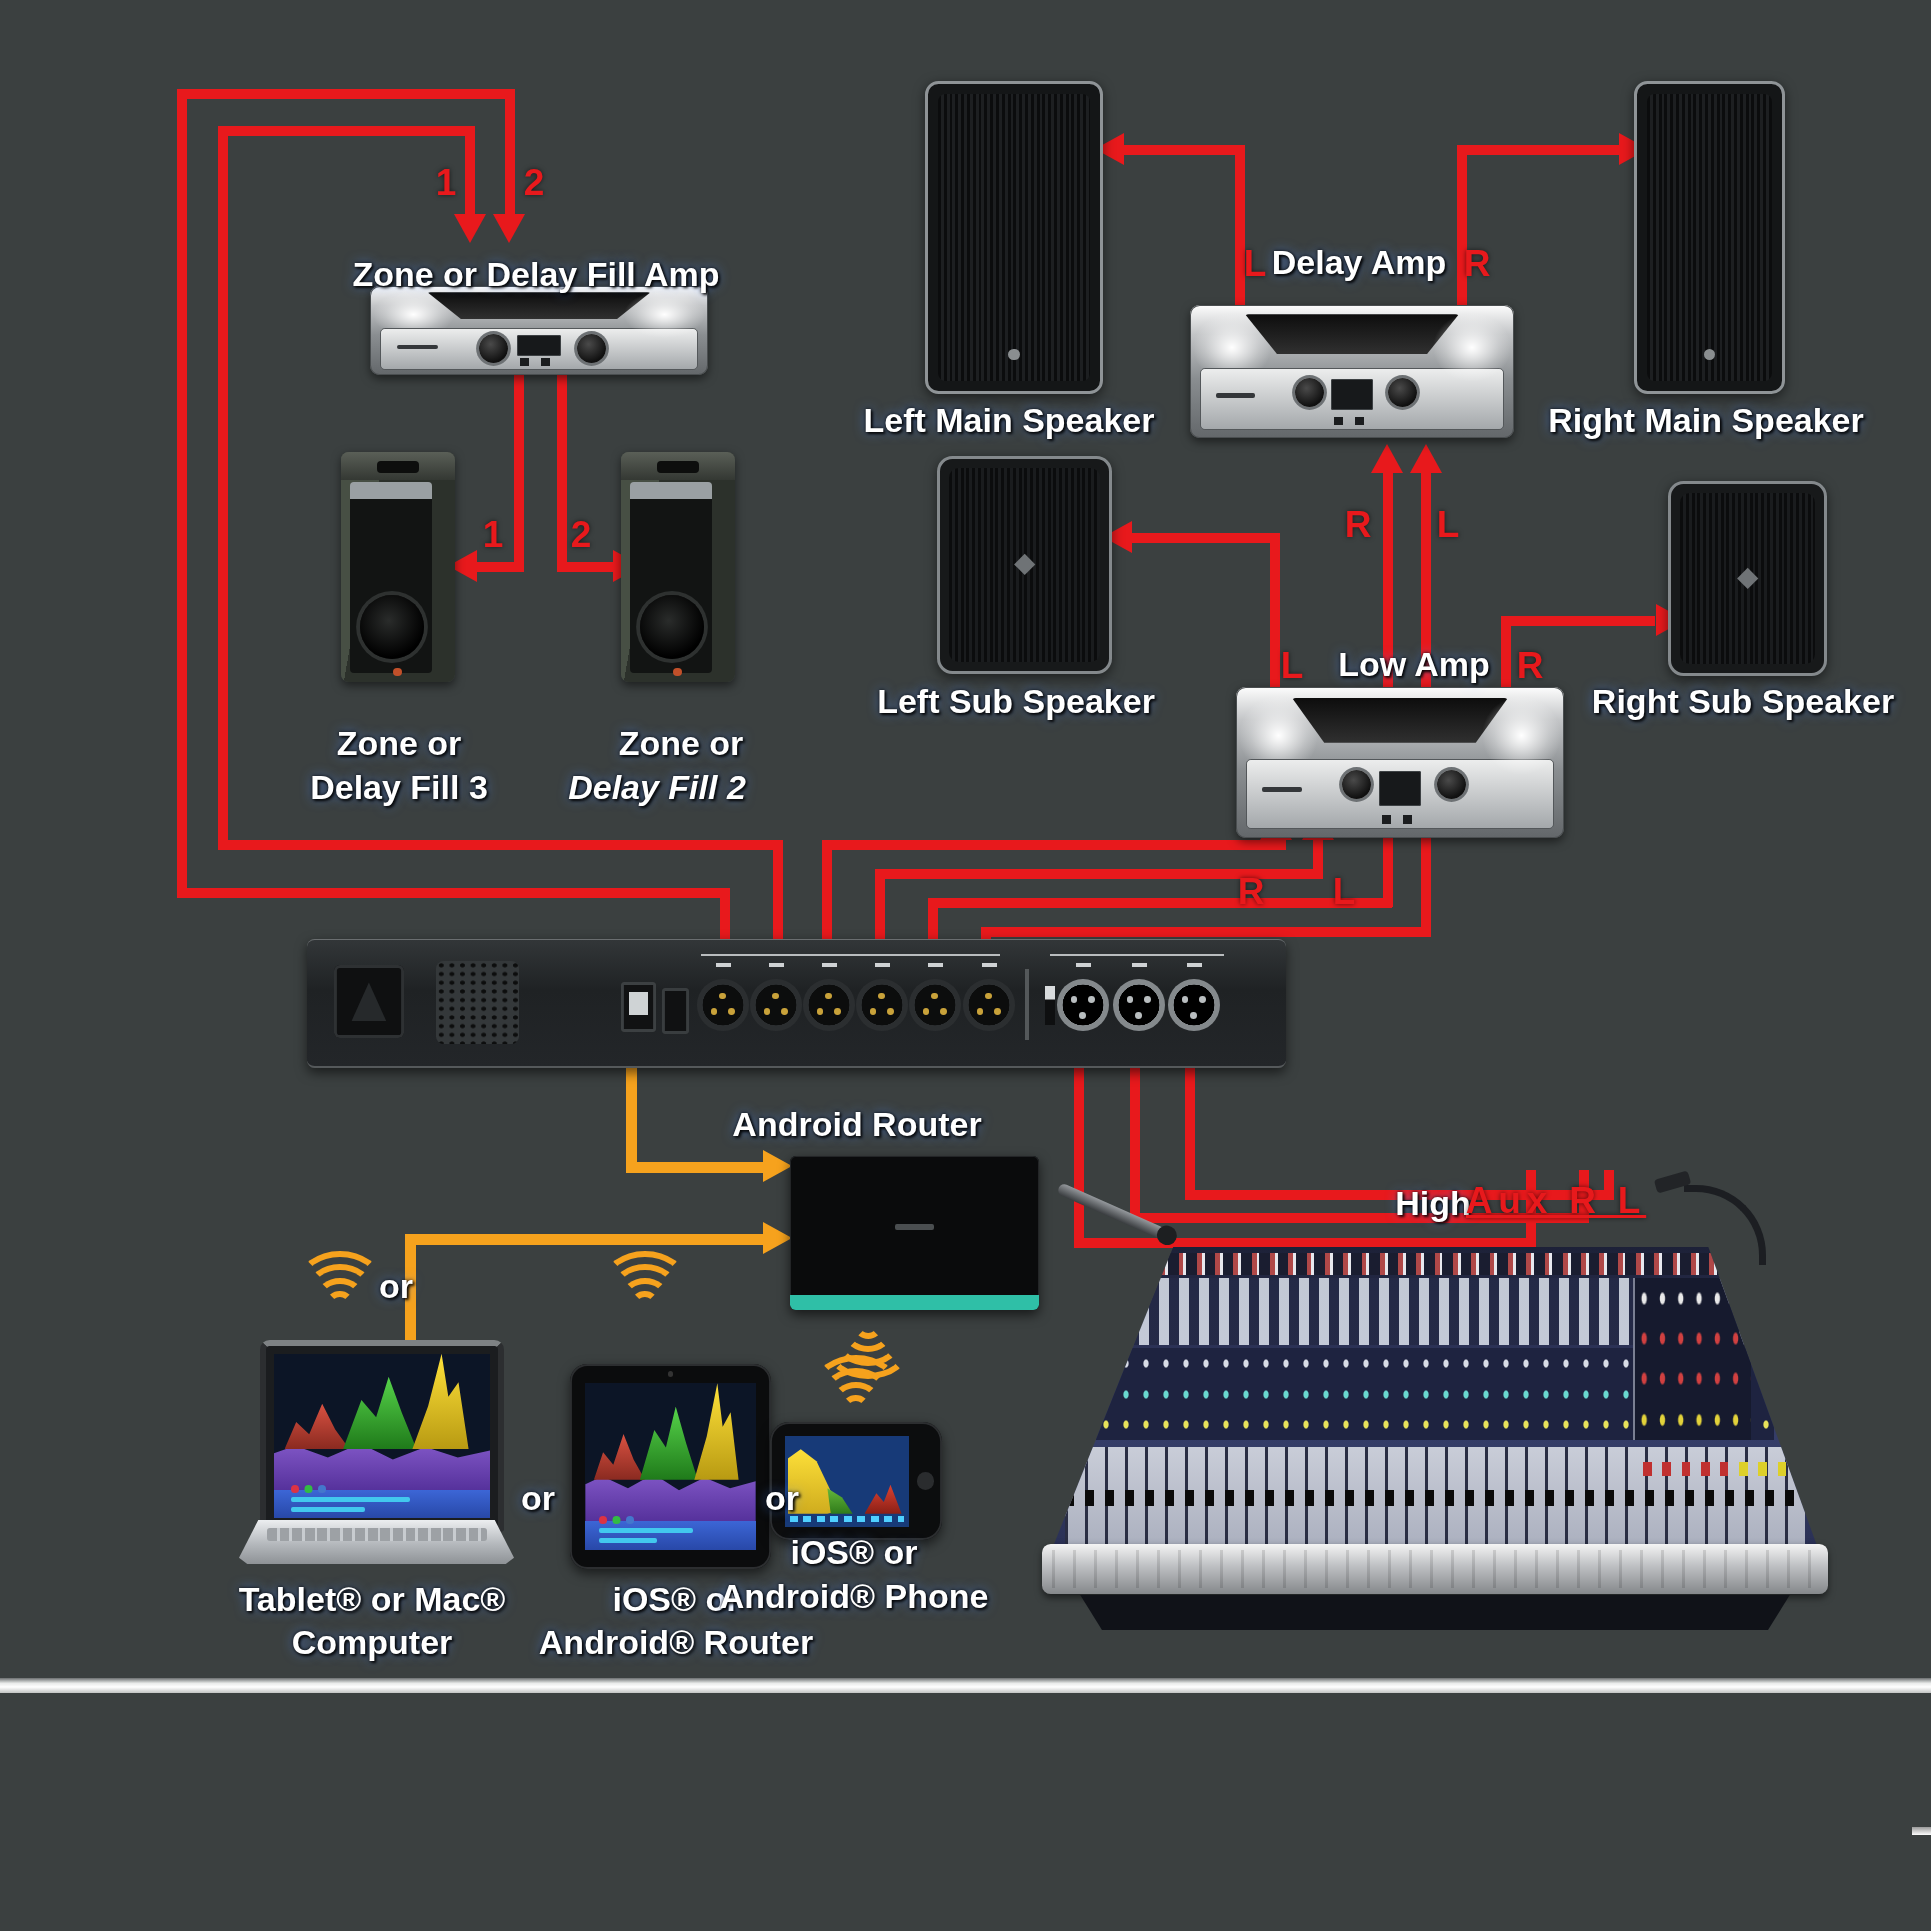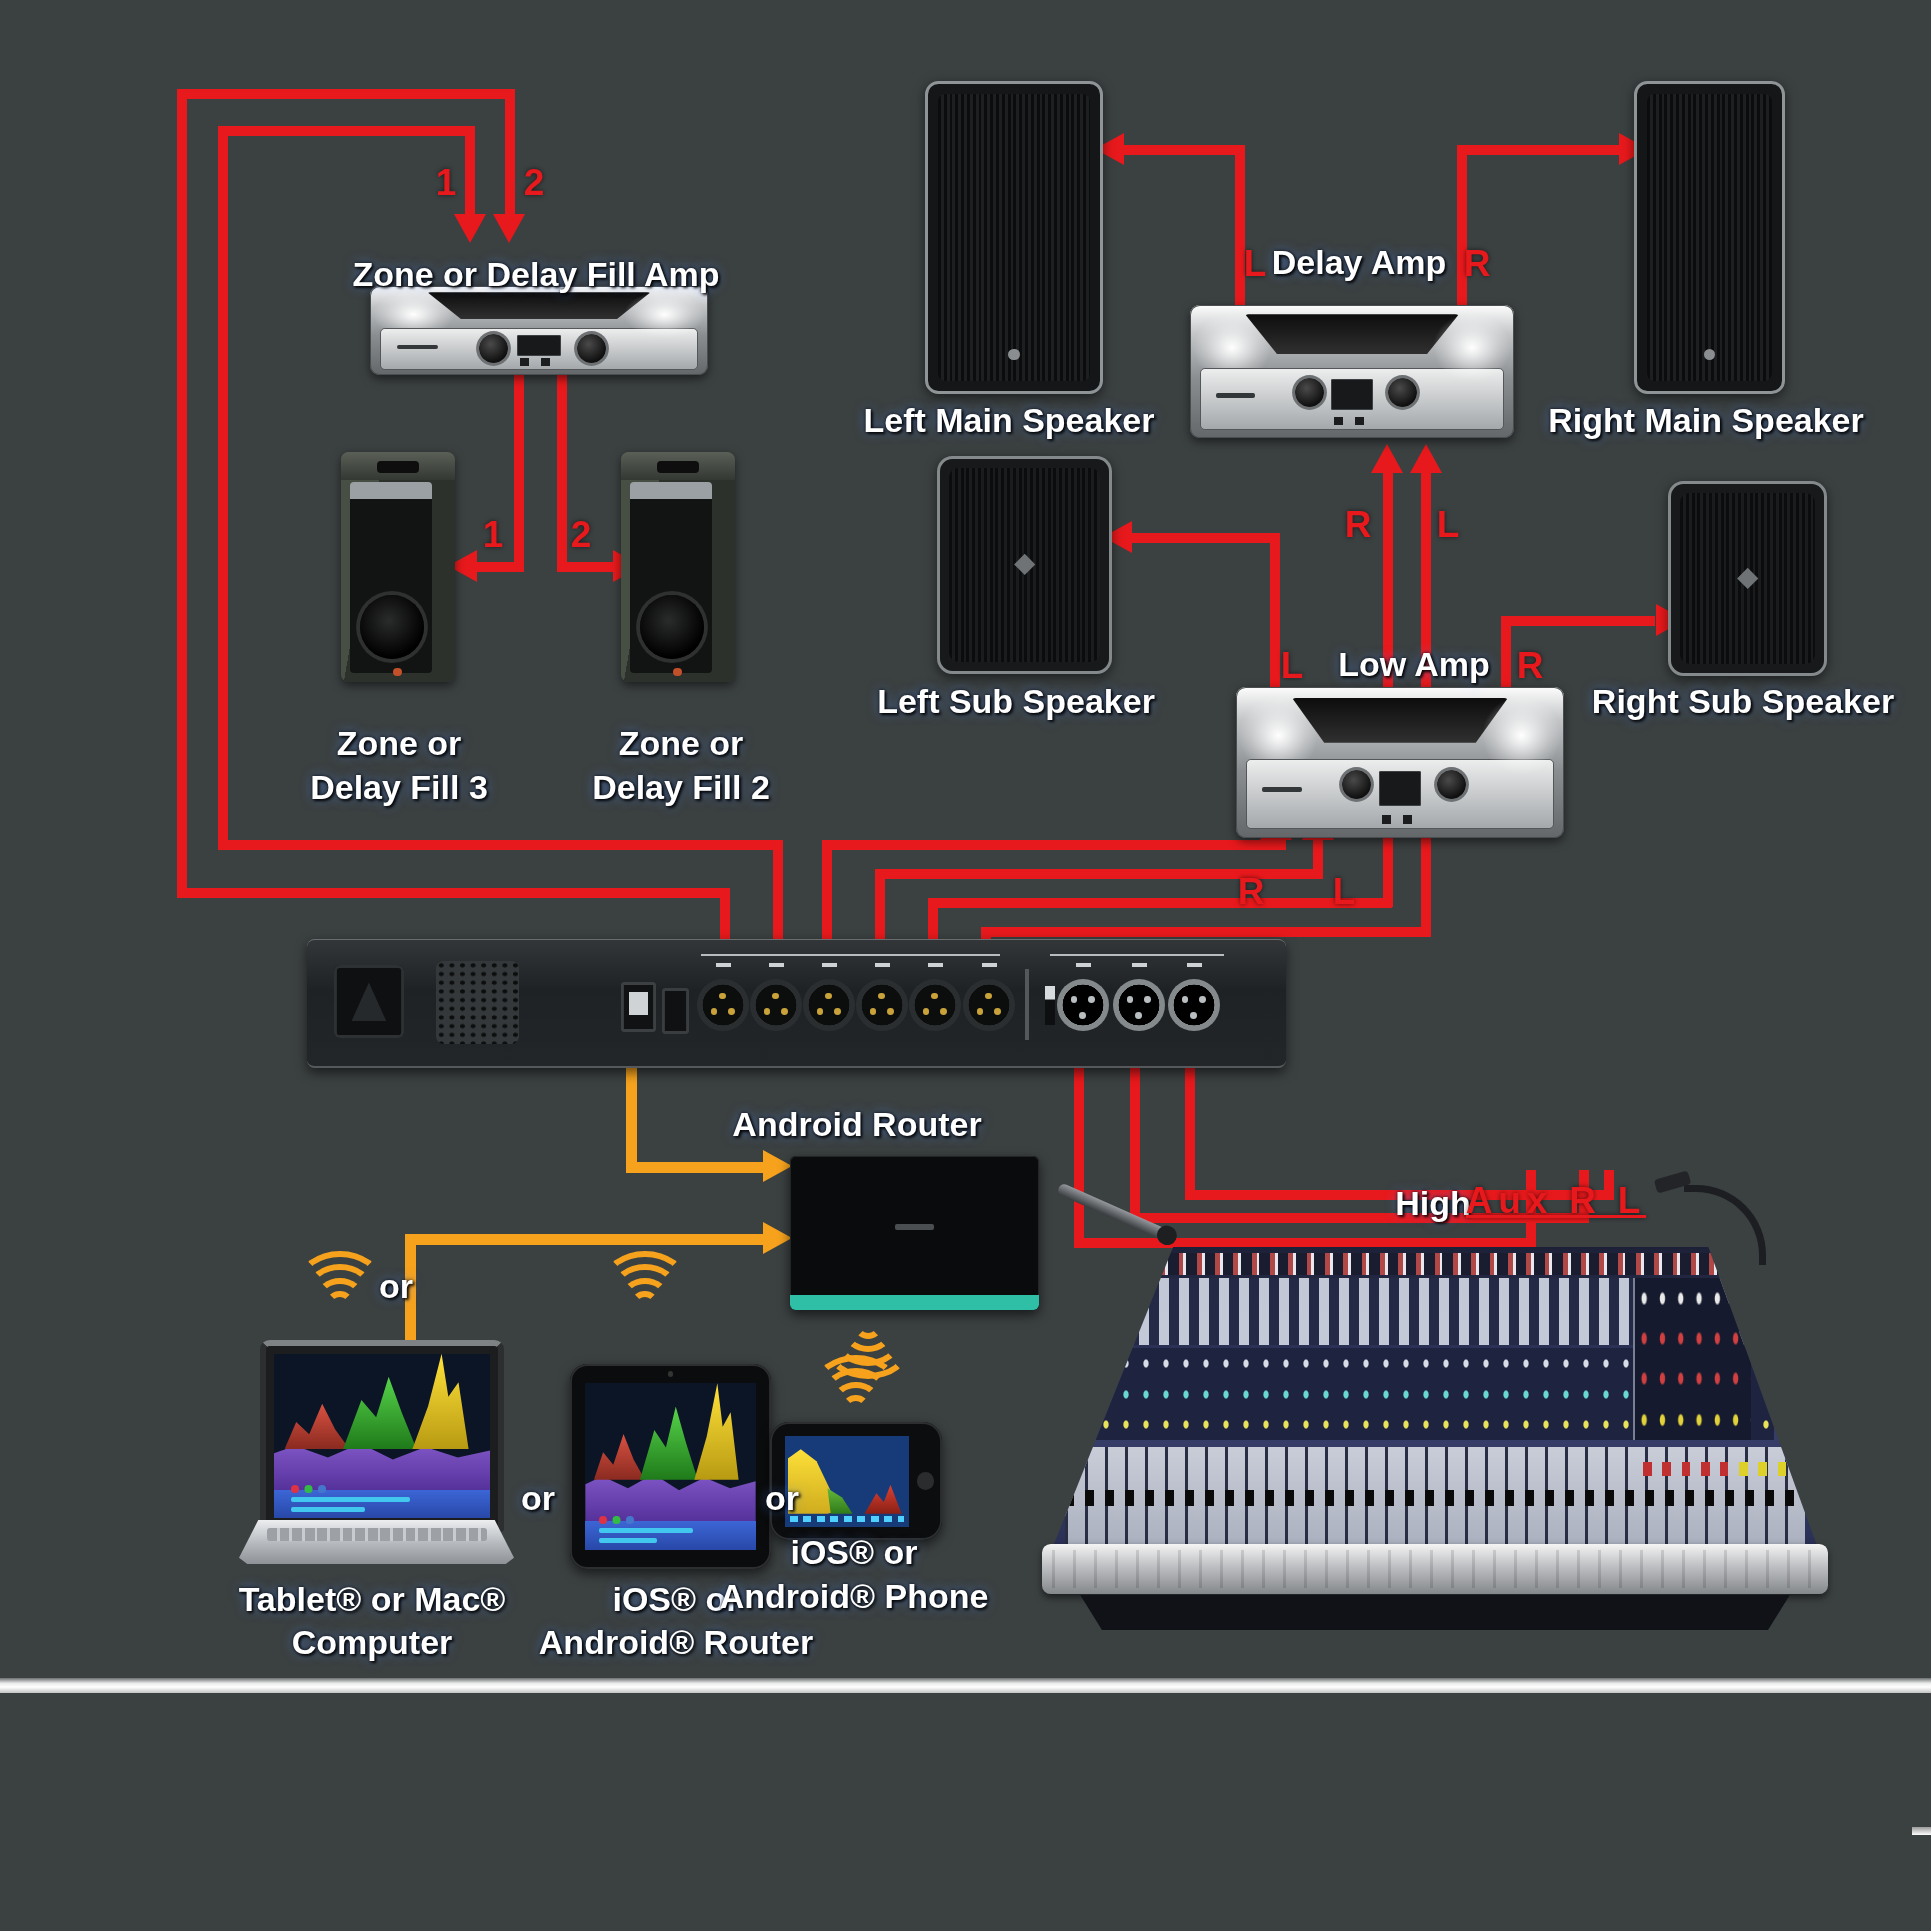--- a/index.html
+++ b/index.html
@@ -415,21 +415,21 @@
   </div>
 
   <div class="rlbl" style="left:446px;top:162px;">1</div>
   <div class="rlbl" style="left:534px;top:162px;">2</div>
   <div class="lbl" style="left:536px;top:243px;margin-top:12px;">Zone or Delay Fill Amp</div>
   <div class="rlbl" style="left:493px;top:514px;">1</div>
   <div class="rlbl" style="left:581px;top:514px;">2</div>
   <div class="lbl" style="left:399px;top:724px;">Zone or</div>
   <div class="lbl" style="left:399px;top:768px;">Delay Fill 3</div>
   <div class="lbl" style="left:681px;top:724px;">Zone or</div>
-  <div class="lbl" style="left:681px;top:768px;">Delay Fill 2</div>
+  <div class="lbl" style="left:657px;top:768px;font-style:italic;">Delay Fill 2</div>
 
   <div class="rlbl" style="left:1255px;top:243px;">L</div>
   <div class="lbl" style="left:1359px;top:243px;">Delay Amp</div>
   <div class="rlbl" style="left:1477px;top:243px;">R</div>
   <div class="lbl" style="left:1009px;top:401px;">Left Main Speaker</div>
   <div class="lbl" style="left:1706px;top:401px;">Right Main Speaker</div>
   <div class="rlbl" style="left:1358px;top:504px;">R</div>
   <div class="rlbl" style="left:1448px;top:504px;">L</div>
 
   <div class="rlbl" style="left:1292px;top:645px;">L</div>

